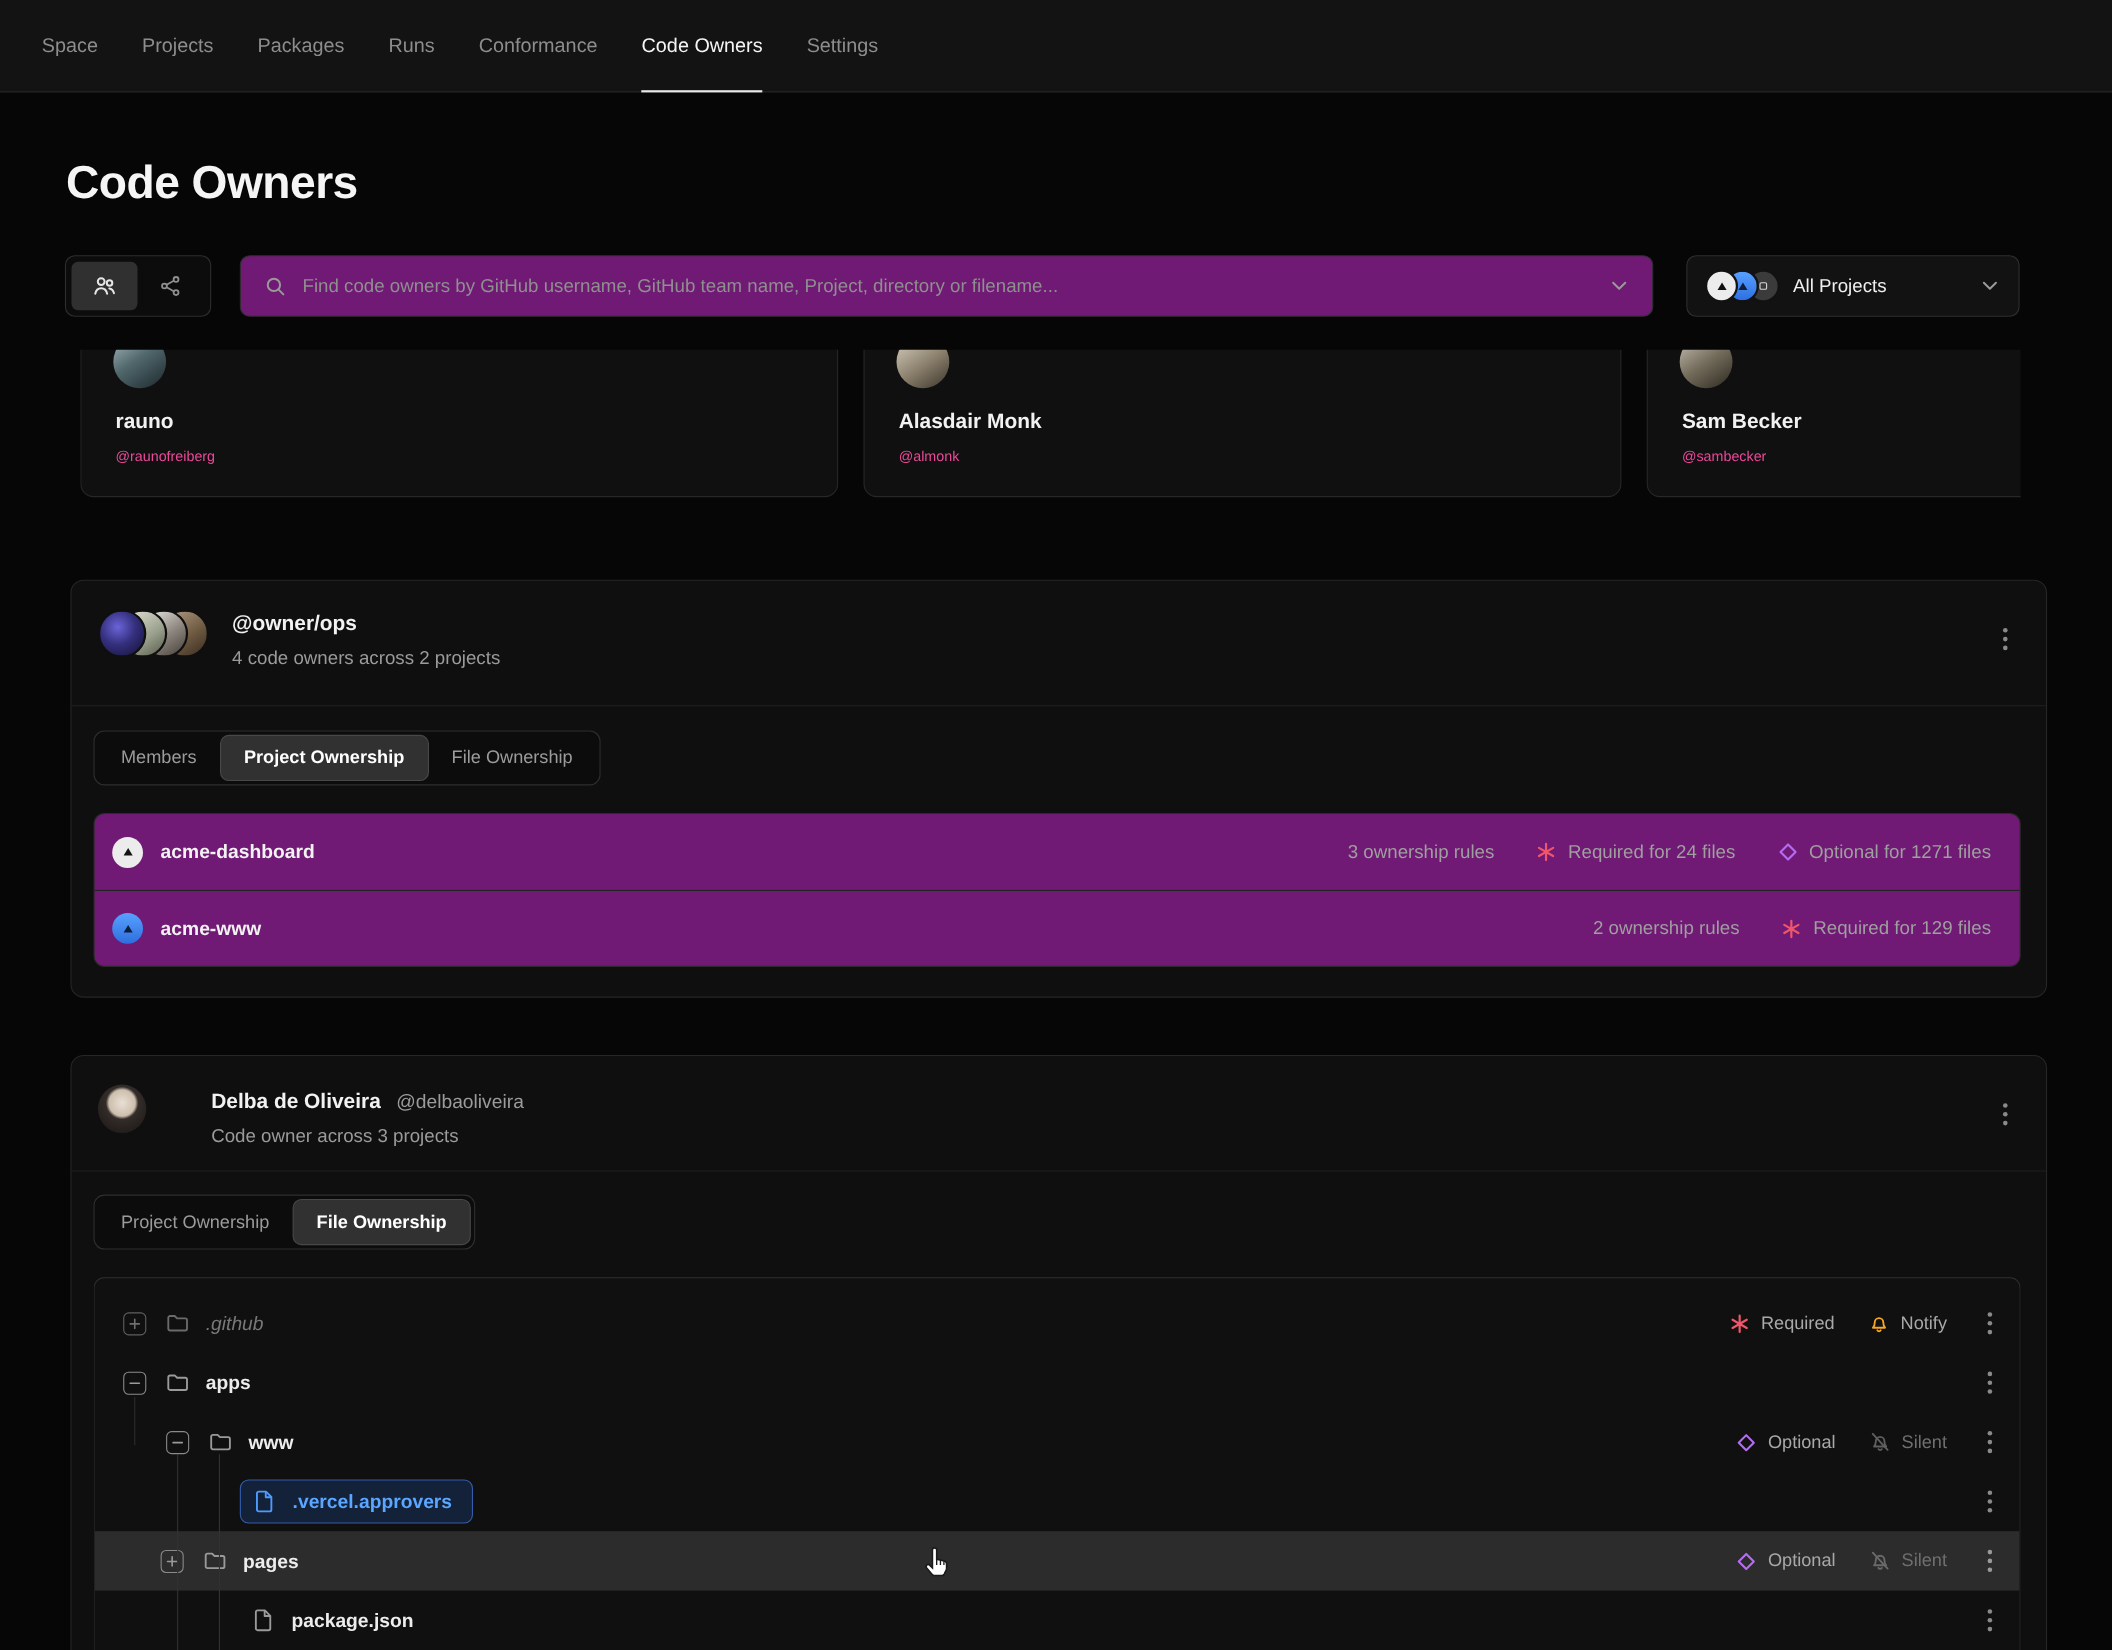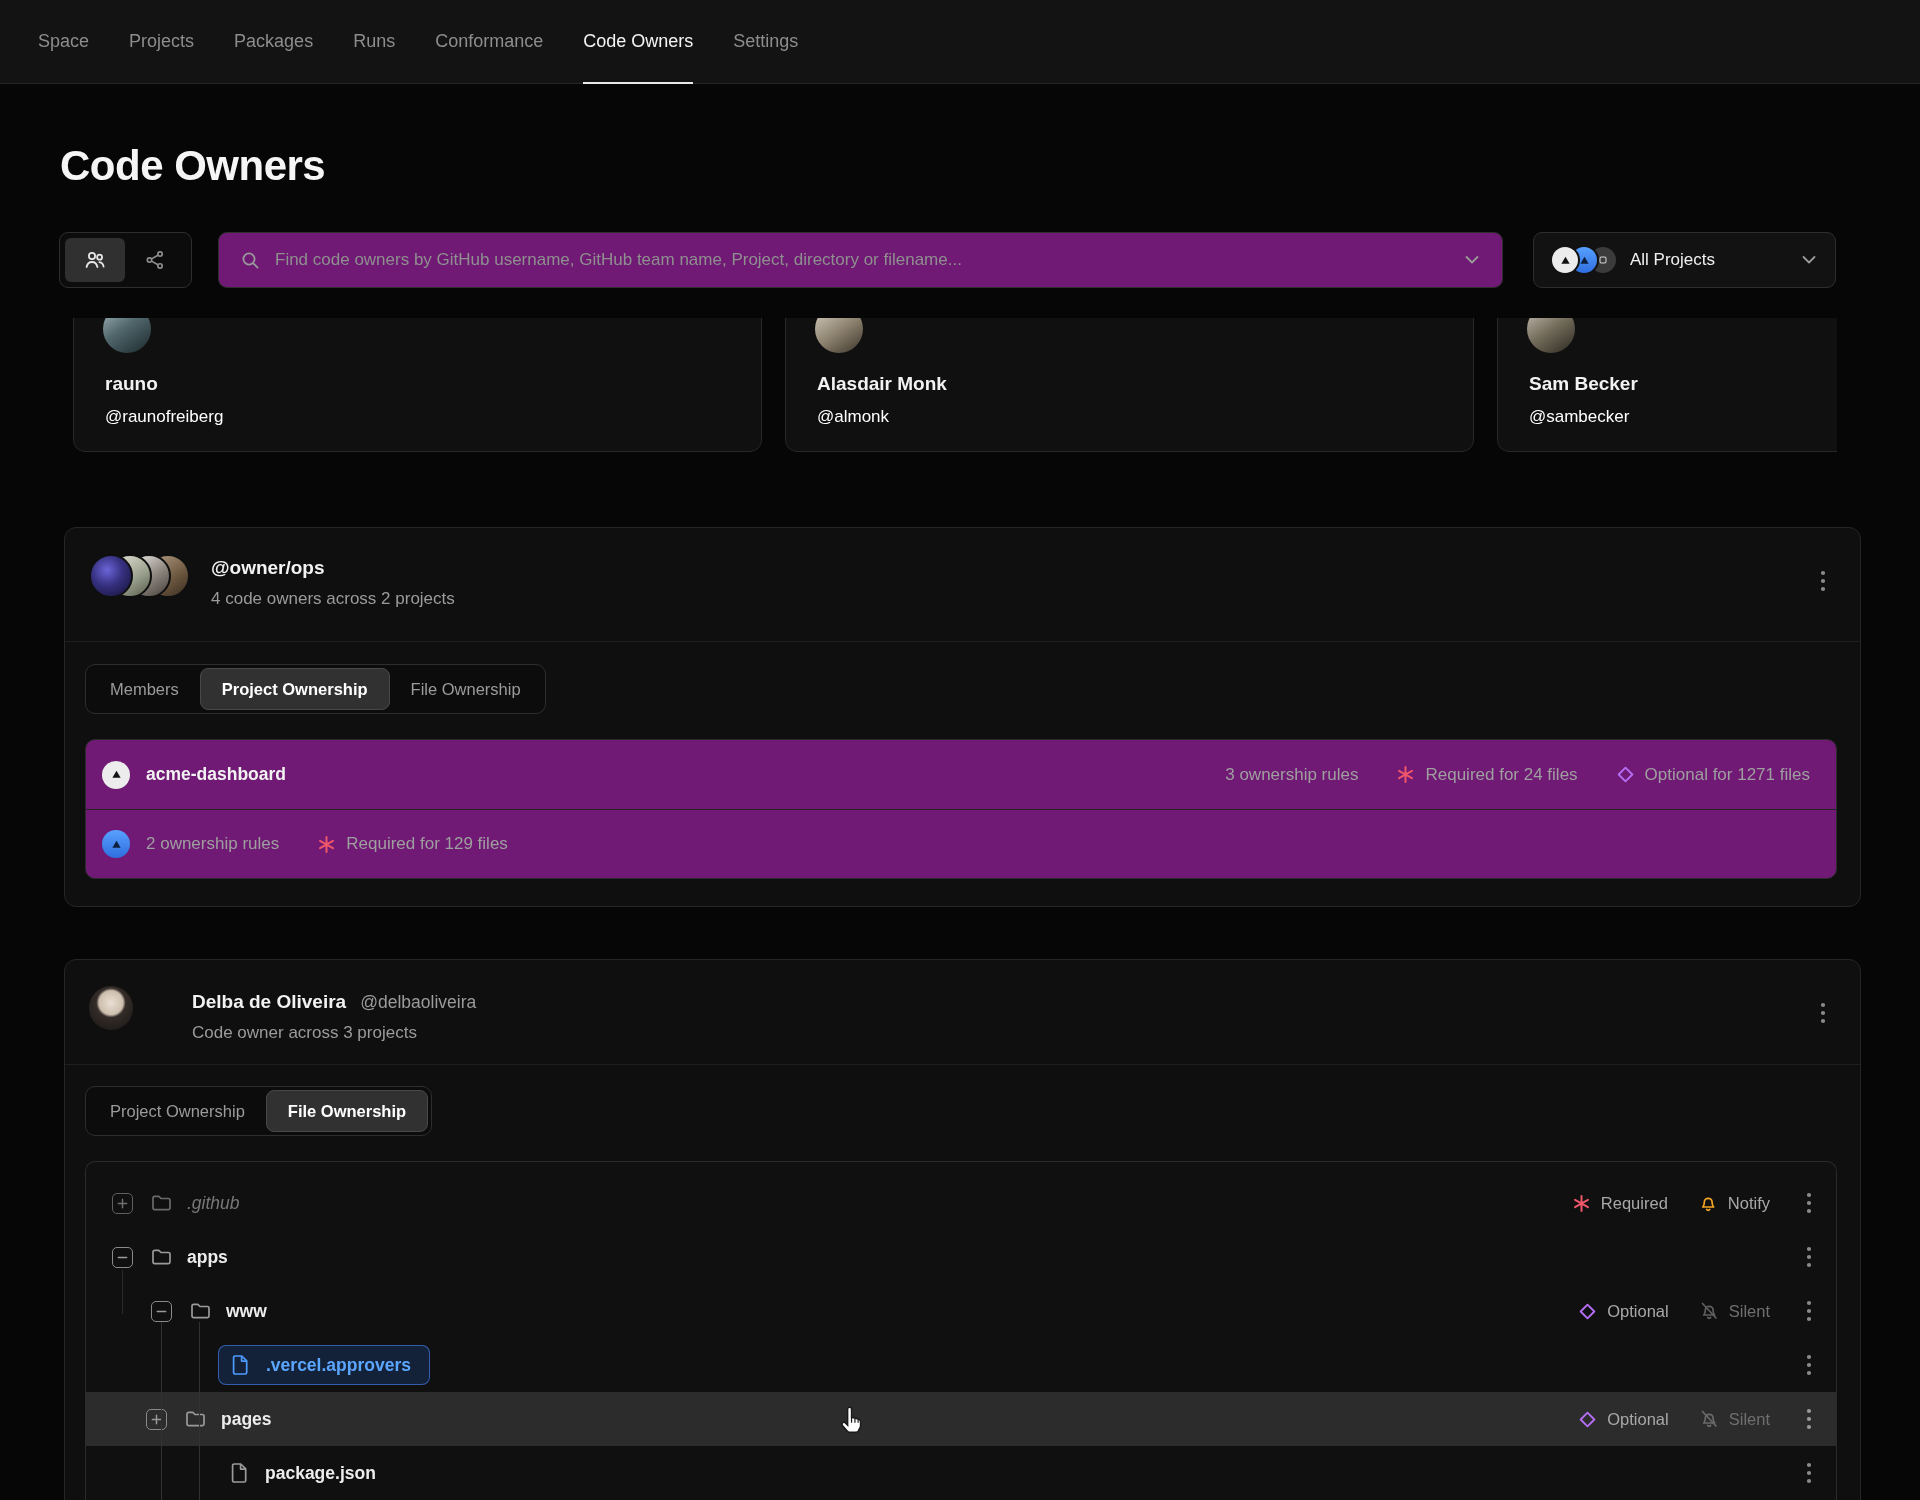--- a/index.html
+++ b/index.html
@@ -76,21 +76,21 @@
   .cards-row { position:absolute; top:-62px; left:0; display:flex; gap:23px; }
   .owner-card {
     width:689px; height:196px; position:relative;
     background:#101010; border:1px solid #272727; border-radius:12px;text-decoration:underline;
   }
   .owner-avatar { position:absolute; left:29px; top:48px; width:48px; height:48px; border-radius:50%; }
   .av-rauno { background:linear-gradient(145deg,#a8bcbf 0%,#51686d 45%,#1c282c 100%); }
   .av-alasdair { background:linear-gradient(145deg,#dcd5c6 0%,#8a7f6c 55%,#3a342a 100%); }
   .av-sam { background:linear-gradient(145deg,#cbc4ba 0%,#746d5c 50%,#2c2820 100%); }
   .owner-name { position:absolute; left:31px; top:116px; font-size:19px; font-weight:700; color:#f2f2f2; }
-  .owner-handle { position:absolute; left:31px; top:150px; font-size:17px; color:#ffffff; }
+  .owner-handle { position:absolute; left:31px; top:150px; font-size:13px; color:#ec4899; }
 
   
   .big-card {
     position:absolute; left:64px; width:1797px;
     background:#0f0f0f; border:1px solid #262626; border-radius:12px;
   }
   #team-card { top:527px; height:380px; }
   #person-card { top:959px; height:760px; }
 
   .hdr-kebab { position:absolute; right:34px; top:42px; cursor:pointer; }
@@ -367,20 +367,21 @@
           <span>Optional for 1271 files</span>
         </span>
       </div>
     </div>
     <div class="proj-row">
       <span class="proj-icon blue">
         <svg width="13" height="13" viewBox="0 0 24 24" fill="#0c1f3e">
             <use href="#i-tri"></use>
           </svg>
       </span>
+      <span class="proj-name">acme-www</span>
       <div class="row-badges">
         <span class="badge">
           <span>2 ownership rules</span>
         </span>
         <span class="badge">
           <span style="color:#f0566a">
               <svg width="19" height="19" viewBox="0 0 20 20">
                 <use href="#i-ast"></use>
               </svg>
             </span>

